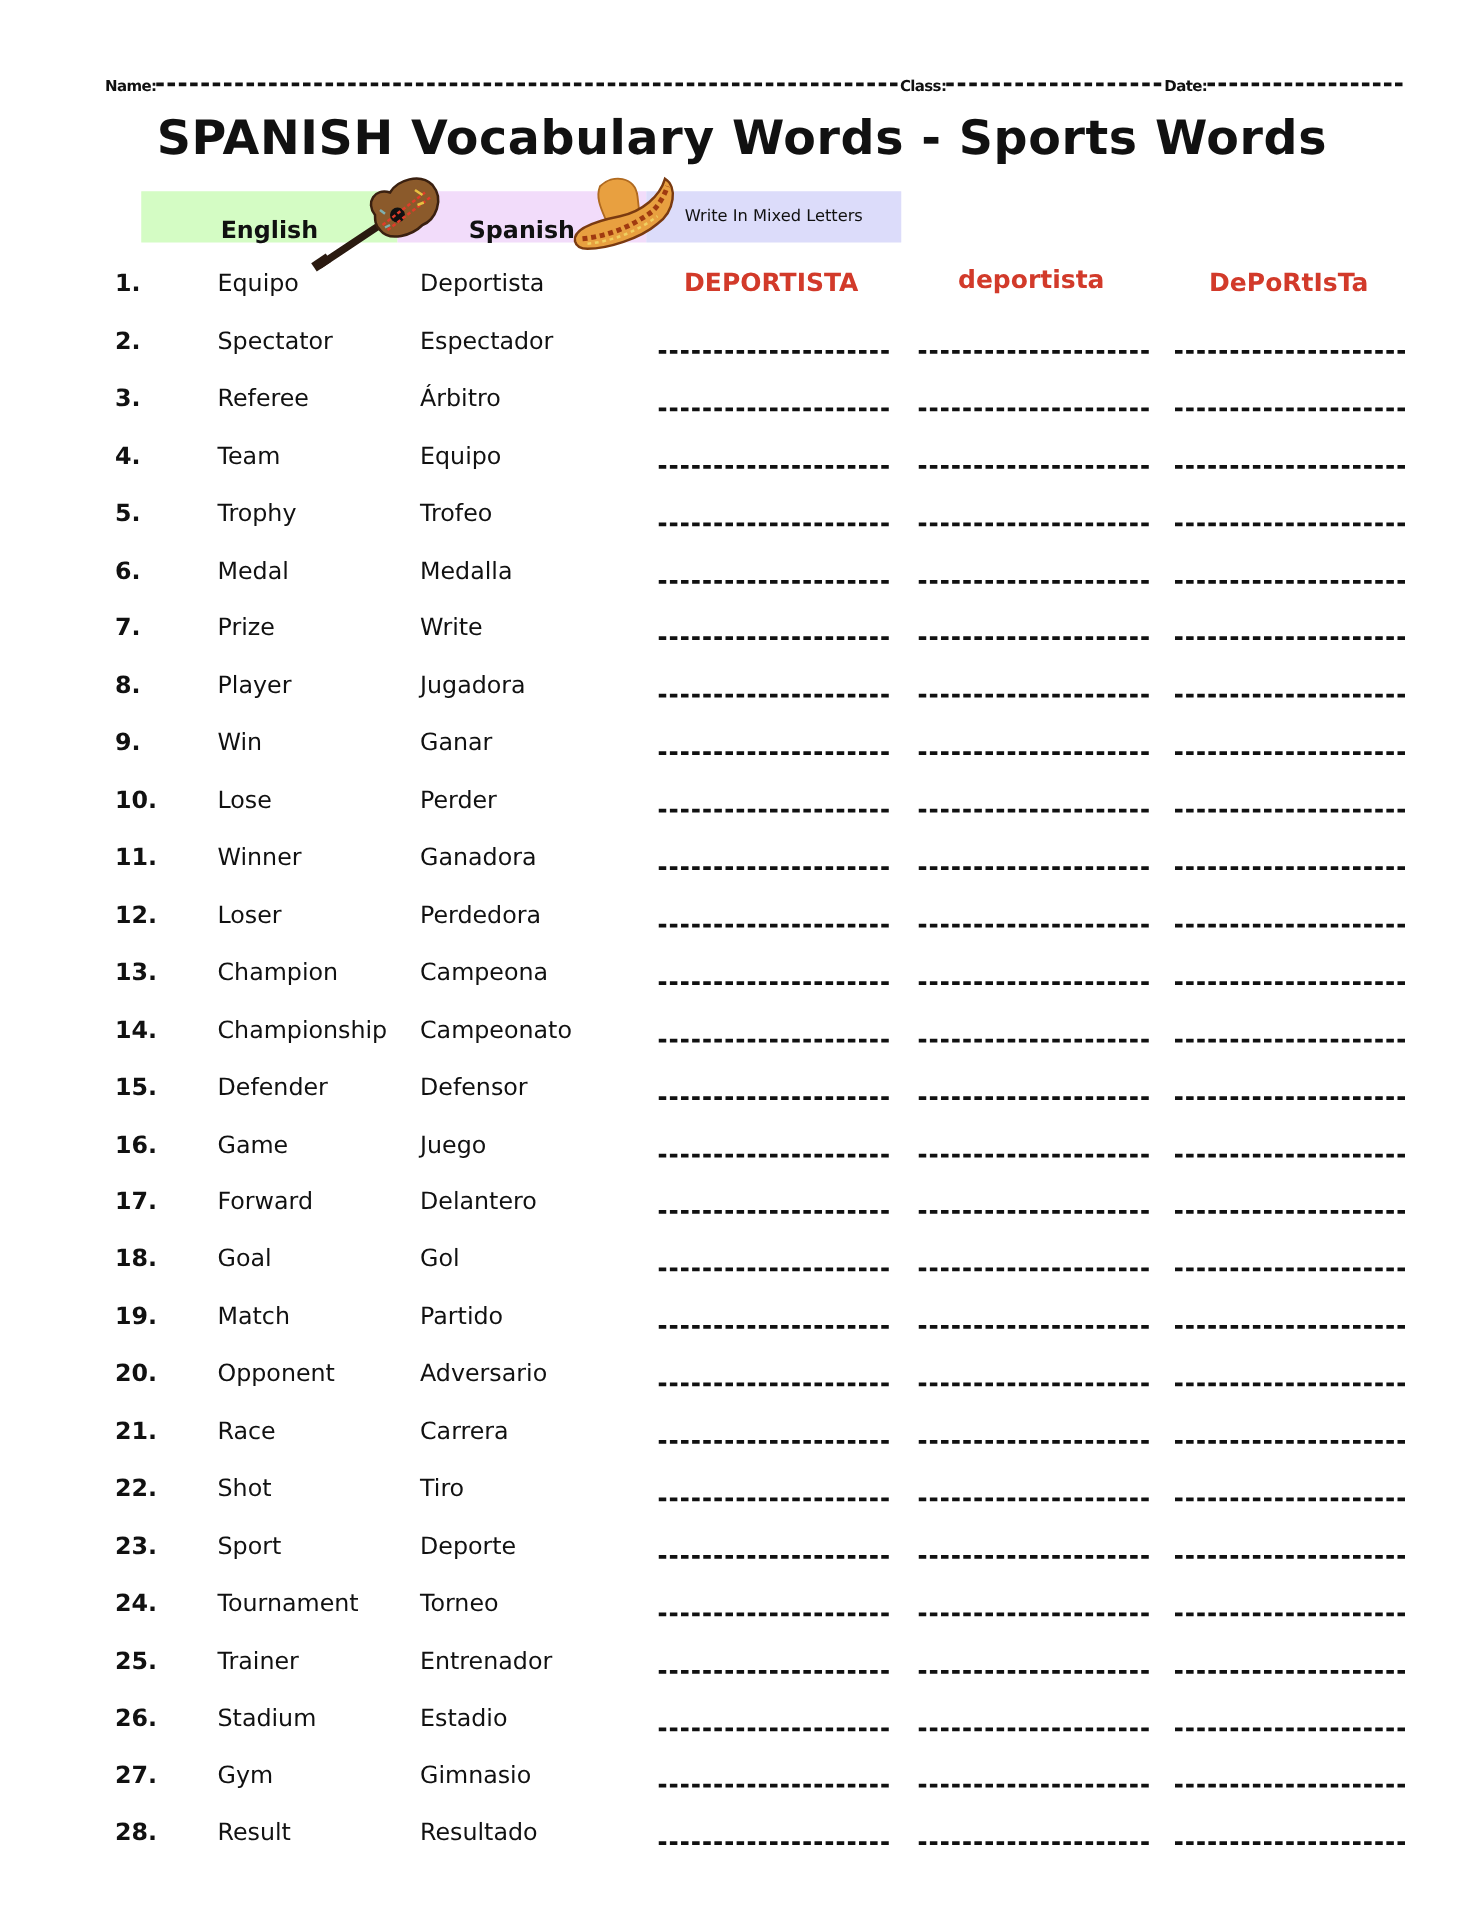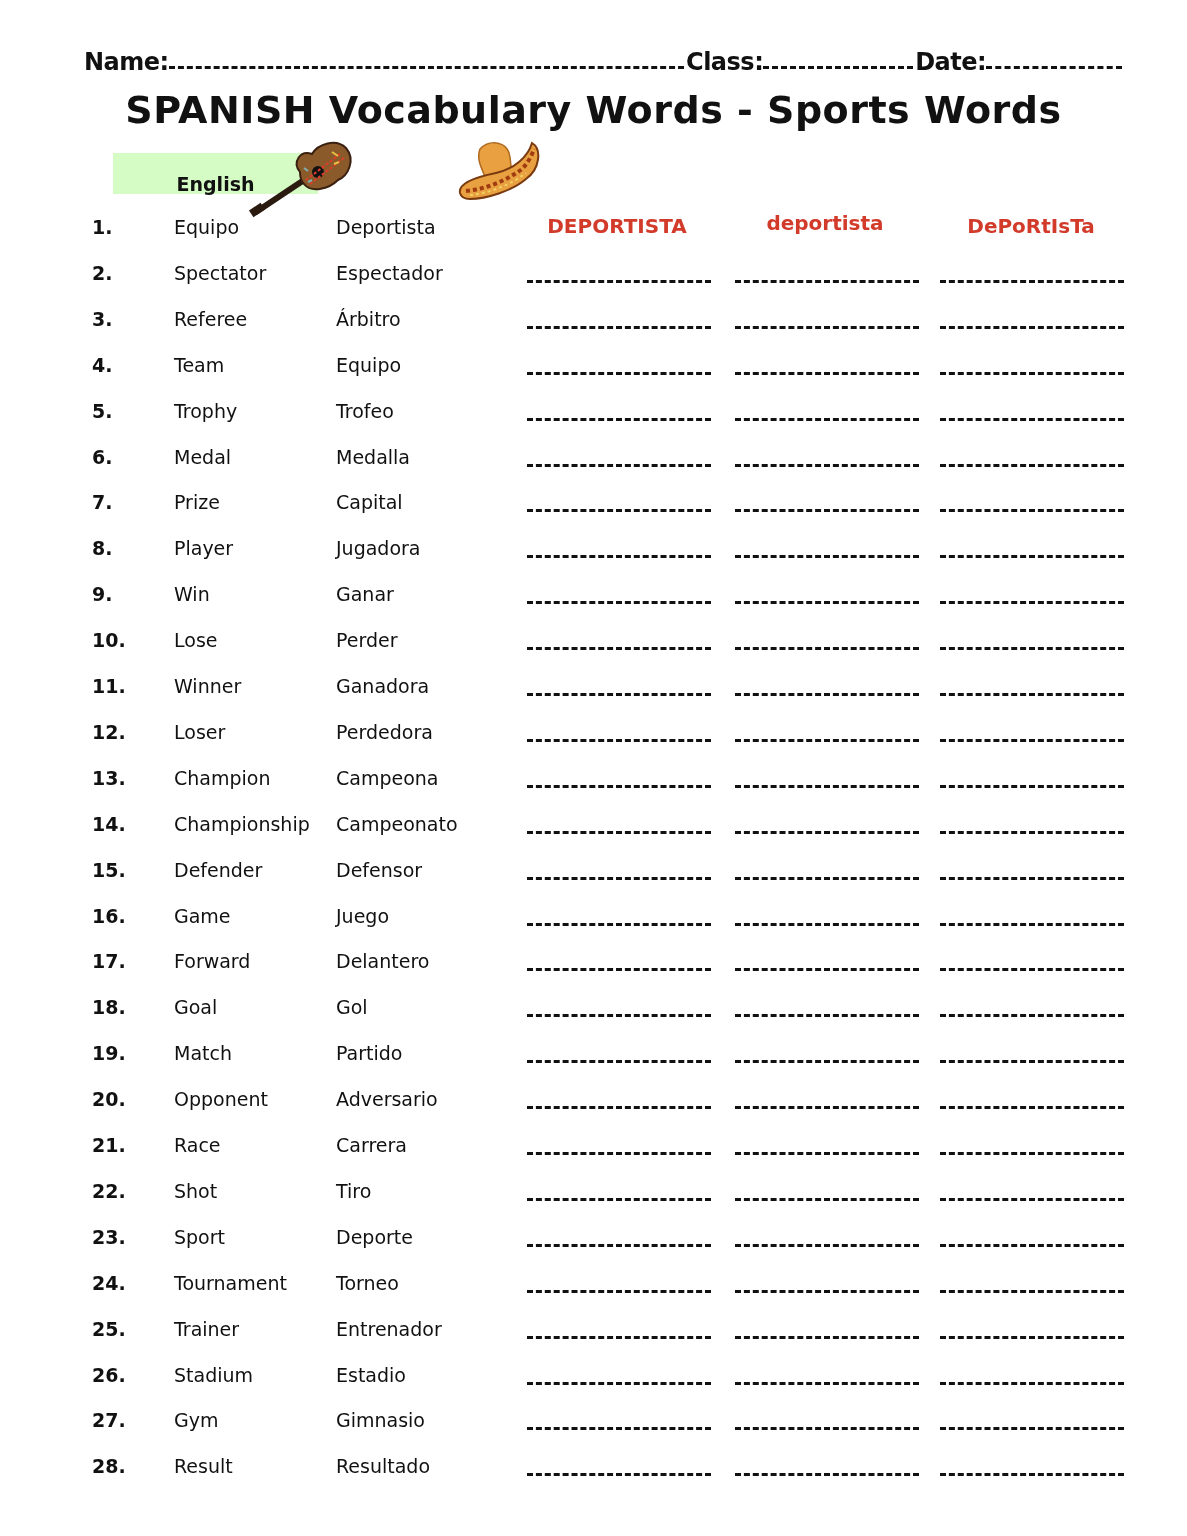--- a/index.html
+++ b/index.html
@@ -2,21 +2,21 @@
 <html><head>
 <meta charset="utf-8">
 <style>
   html, body { margin: 0; padding: 0; background: #ffffff; }
   body {
     width: 1187px; height: 1536px; position: relative; overflow: hidden;
     font-family: "DejaVu Sans", sans-serif; color: #111;
   }
   .topline {
     position: absolute; left: 84px; top: 46px; width: 1040px; height: 30px;
-    font-size: 24px; font-weight: bold; letter-spacing: -0.5px; white-space: nowrap;
+    font-size: 12px; font-weight: bold; letter-spacing: -0.5px; white-space: nowrap;
     display: flex; align-items: flex-end;
   }
   .topline .lbl { flex: none; }
   .topline .fill {
     flex: 1; border-bottom: 3px dashed #111; height: 0; margin-bottom: 7px; margin-right: 2px;
   }
   .title {
     position: absolute; left: 0; width: 1187px; top: 88px; text-align: center;
     font-size: 38px; font-weight: bold; letter-spacing: 0.5px;
   }
@@ -52,20 +52,22 @@
   <span class="lbl">Class:</span>
   <span class="fill" style="flex: 1.6;"></span>
   <span class="lbl">Date:</span>
   <span class="fill" style="flex: 1.45;"></span>
 </div>
 
 <div class="title">SPANISH Vocabulary Words - Sports Words</div>
 
 <div class="header">
   <div class="hc big" id="h0" style="width: 205px; background: rgb(212, 252, 196);">English</div>
+  <div class="hc big" id="h1" style="width: 199px; background: rgb(242, 220, 250);">Spanish</div>
+  <div class="hc" id="h4" style="width: 204px; background: rgb(220, 220, 250);">Write In Mixed Letters</div>
 </div>
 
 <svg class="decor" style="left:248px; top:138px;" width="110" height="82" viewBox="0 0 110 82">
   <line x1="8" y1="74" x2="62" y2="38" stroke="#2a1a10" stroke-width="6" stroke-linecap="round"></line>
   <rect x="2" y="68" width="14" height="8" fill="#2a1a10" transform="rotate(-34 9 72)"></rect>
   <path d="M52,34 C44,24 52,12 64,16 C70,6 88,0 98,10 C108,22 100,38 90,42 C82,50 64,56 56,46 C52,42 52,38 52,34 Z" fill="#8b5a2b" stroke="#3a2010" stroke-width="2"></path>
   <circle cx="70" cy="34" r="6" fill="#111"></circle>
   <line x1="58" y1="42" x2="92" y2="16" stroke="#e03c2a" stroke-width="2" stroke-dasharray="3,2"></line>
   <line x1="62" y1="46" x2="96" y2="20" stroke="#e03c2a" stroke-width="2" stroke-dasharray="3,2"></line>
   <path d="M84,14 l6,4 M86,26 l5,-2" stroke="#e8c040" stroke-width="2"></path>
@@ -124,21 +126,21 @@
     <span class="num">6.</span>
     <span class="en">Medal</span>
     <span class="es">Medalla</span>
   <span class="blank b1"></span>
       <span class="blank b2"></span>
       <span class="blank b3"></span>
     </div>
     <div class="row" style="top: 483px;">
     <span class="num">7.</span>
     <span class="en">Prize</span>
-    <span class="es">Capital</span>
+    <span class="es">Write</span>
   <span class="blank b1"></span>
       <span class="blank b2"></span>
       <span class="blank b3"></span>
     </div>
     <div class="row" style="top: 529px;">
     <span class="num">8.</span>
     <span class="en">Player</span>
     <span class="es">Jugadora</span>
   <span class="blank b1"></span>
       <span class="blank b2"></span>

